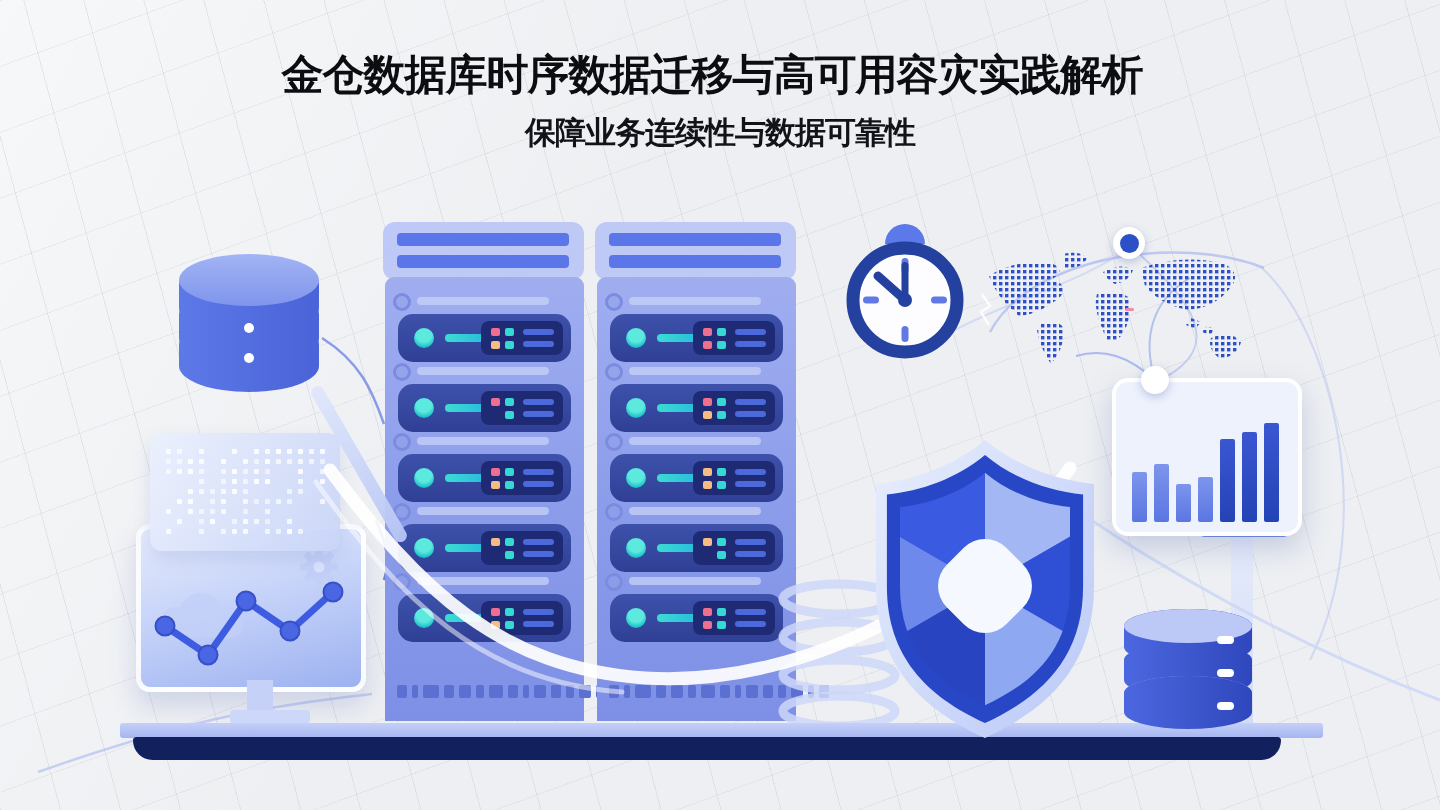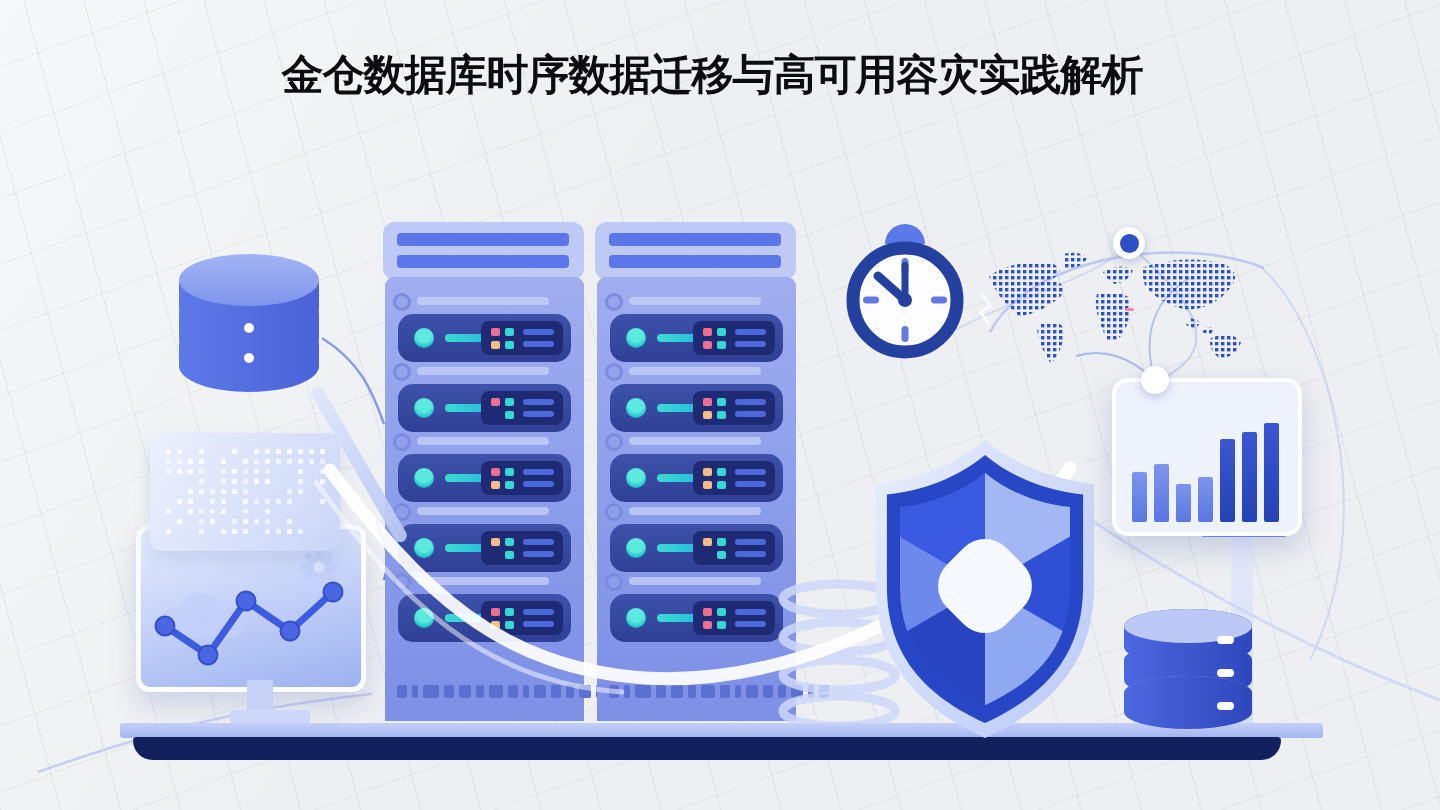--- a/index.html
+++ b/index.html
@@ -103,20 +103,21 @@
   .z2{z-index:2}.z3{z-index:3}.z4{z-index:4}.z5{z-index:5}.z7{z-index:7}
 </style>
 </head>
 <body>
 
 <div class="stage">
   <div class="bg-grid"></div>
 
   <div class="hdr">
     <h1>金仓数据库时序数据迁移与高可用容灾实践解析</h1>
+    <p>保障业务连续性与数据可靠性</p>
   </div>
 
   <svg class="abs z2" style="left:0;top:0;" width="1440" height="810" viewBox="0 0 1440 810" fill="none">
     <path d="M990 332 C1030 256 1180 234 1264 268" stroke="#a9b8f0" stroke-width="2.5" opacity=".7"></path>
     <path d="M1128 244 C1192 300 1228 346 1160 380" stroke="#a9b8f0" stroke-width="2" opacity=".6"></path>
     <path d="M1135 243 C1090 280 1010 300 955 330" stroke="#bcc8f4" stroke-width="2" opacity=".5"></path>
     <path d="M38 772 C180 722 262 706 372 694" stroke="#a9b8f0" stroke-width="2.5" opacity=".6"></path>
     <path d="M322 338 C360 362 372 390 384 424" stroke="#7d92e8" stroke-width="2.5" opacity=".9"></path>
     <path d="M376 520 C388 548 390 562 384 580" stroke="#4c63cc" stroke-width="2.5" opacity=".8"></path>
     <path d="M1155 380 C1128 356 1104 348 1076 356" stroke="#8ea2ec" stroke-width="2" opacity=".7"></path>

